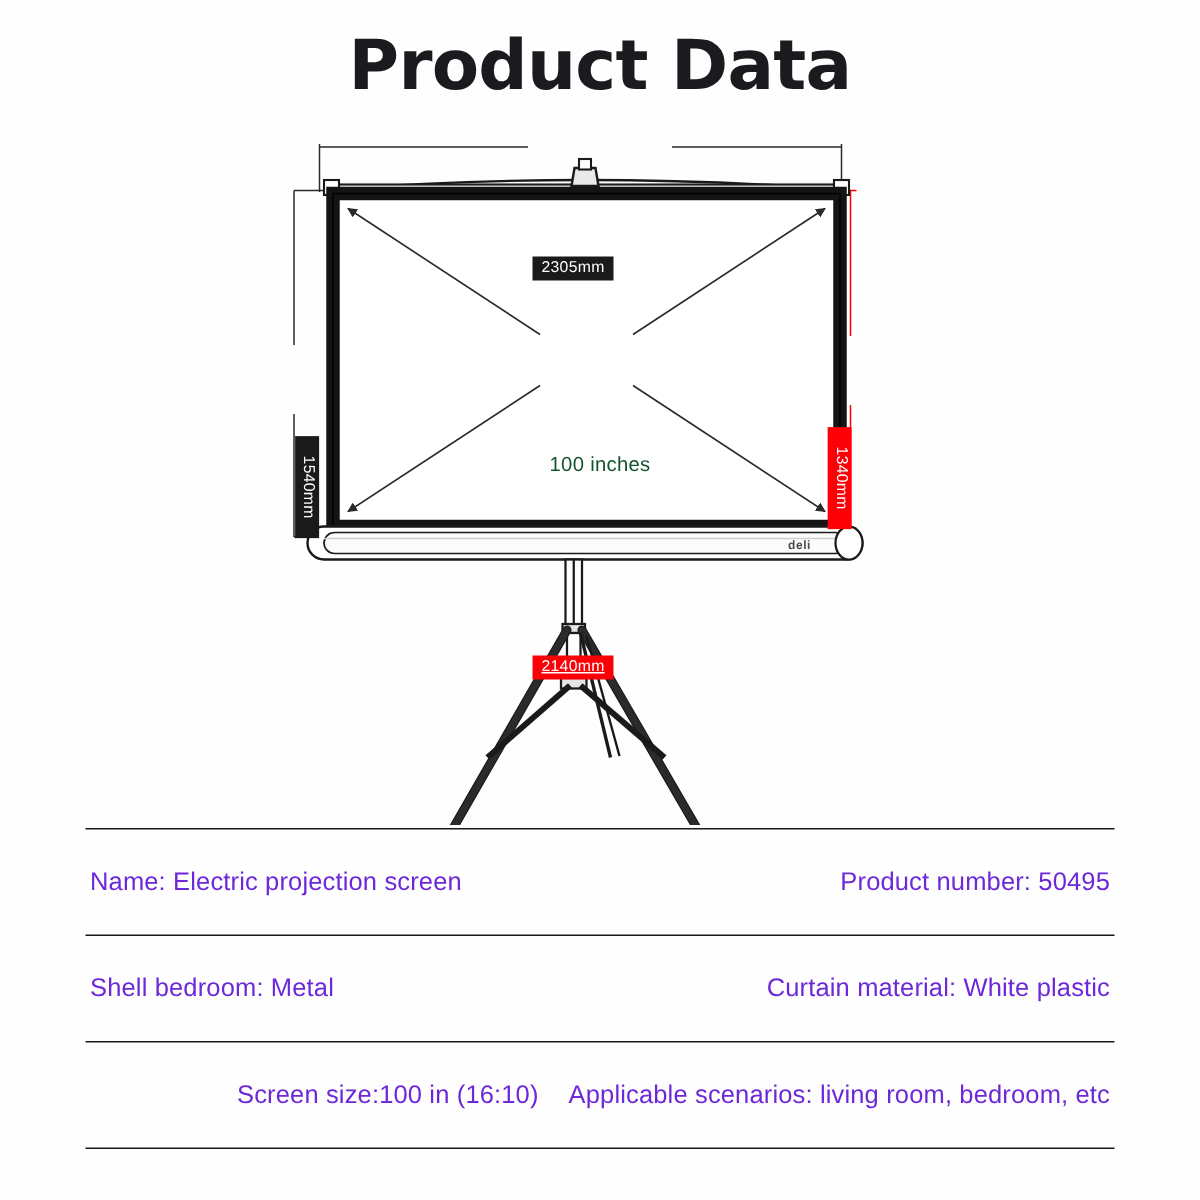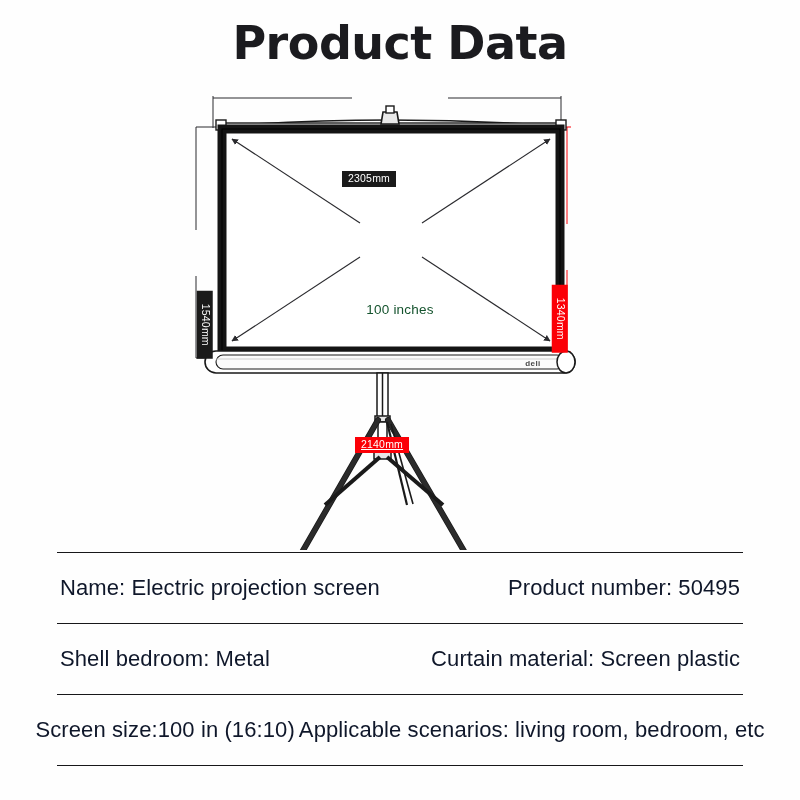--- a/index.html
+++ b/index.html
@@ -59,21 +59,21 @@
     white-space: nowrap;
     line-height: 1;
     font-family: "Liberation Sans", sans-serif;
   }
   .badge.red { background: #fb0007; }
   .badge.vert {
     transform: rotate(90deg);
     transform-origin: center center;
   }
 
-  #badge-top    { left: 342px; top: 91px; }
+  #badge-top    { left: 355px; top: 91px; }
   #badge-left   { left: 171px; top: 237px; width: 56px; text-align: center; }
   #badge-right  { left: 526px; top: 231px; width: 56px; text-align: center; }
   #badge-bottom { left: 355px; top: 357px; text-decoration: underline; }
 
   .screen-label {
     position: absolute;
     left: 0;
     top: 222px;
     width: 800px;
     text-align: center;
@@ -97,31 +97,31 @@
   .spec-rule {
     height: 0;
     border-top: 1.6px solid #17171a;
     width: 100%;
   }
   .spec-row {
     height: 70px;
     display: flex;
     align-items: center;
     justify-content: space-between;
-    font-size: 22px;
-    color: #0f172a;
+    font-size: 17px;
+    color: #6d28d9;
     letter-spacing: 0.1px;
     padding: 0 3px;
     box-sizing: border-box;
   }
   .spec-row .cell-left  { text-align: left; white-space: nowrap; }
   .spec-row .cell-right { text-align: right; white-space: nowrap; margin-left: 31px; }
   .spec-row.joined {
-    justify-content: center;
-    gap: 4px;
+    justify-content: flex-end;
+    gap: 20px;
   }
 </style>
 </head>
 <body>
 
 <div id="page">
 
   <div class="title">Product Data</div>
 
   <div class="diagram">
@@ -241,21 +241,21 @@
 
     <div class="spec-rule"></div>
     <div class="spec-row">
       <div class="cell-left">Name: Electric projection screen</div>
       <div class="cell-right">Product number: 50495</div>
     </div>
 
     <div class="spec-rule"></div>
     <div class="spec-row">
       <div class="cell-left">Shell bedroom: Metal</div>
-      <div class="cell-right">Curtain material: Screen plastic</div>
+      <div class="cell-right">Curtain material: White plastic</div>
     </div>
 
     <div class="spec-rule"></div>
     <div class="spec-row joined">
       <div class="cell-left">Screen size:100 in (16:10)</div>
       <div class="cell-left">Applicable scenarios: living room, bedroom, etc</div>
     </div>
 
     <div class="spec-rule"></div>
   </div>

